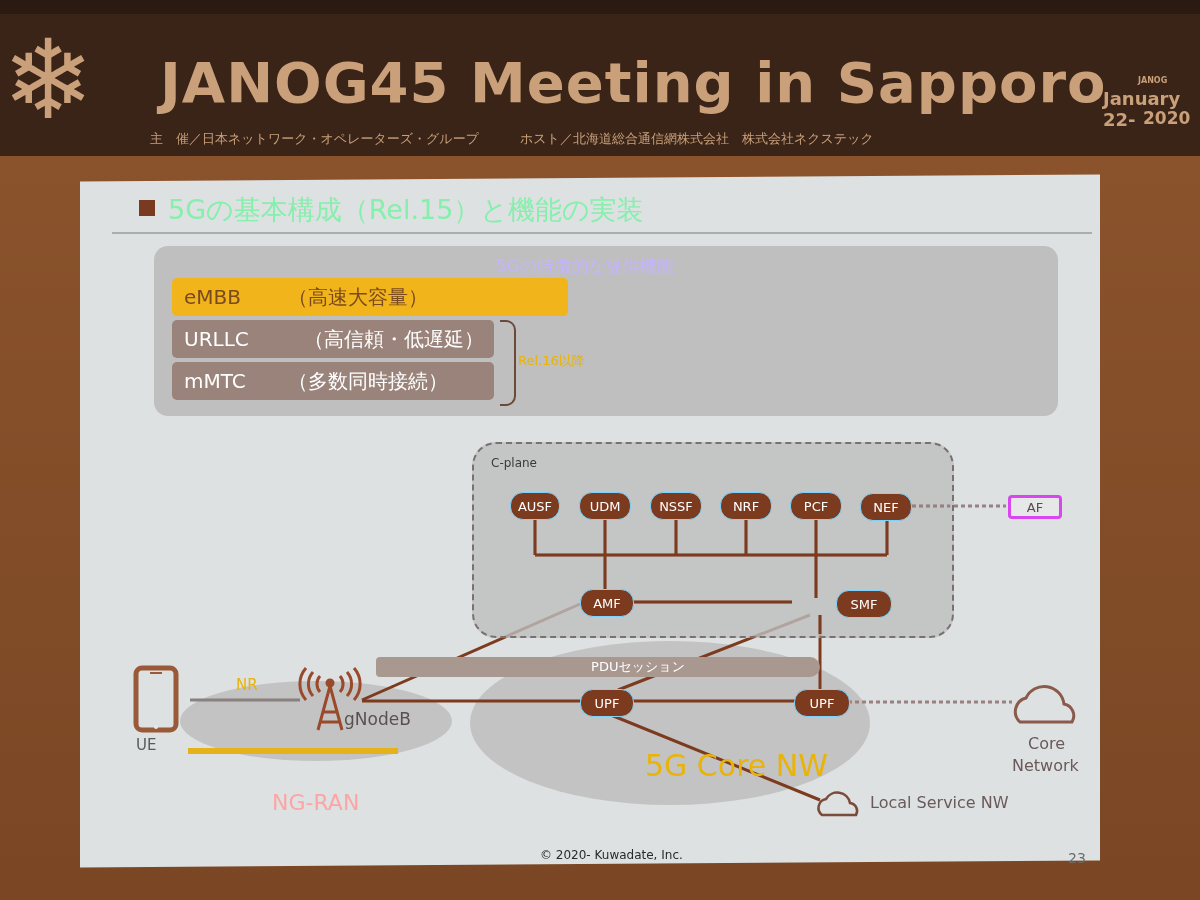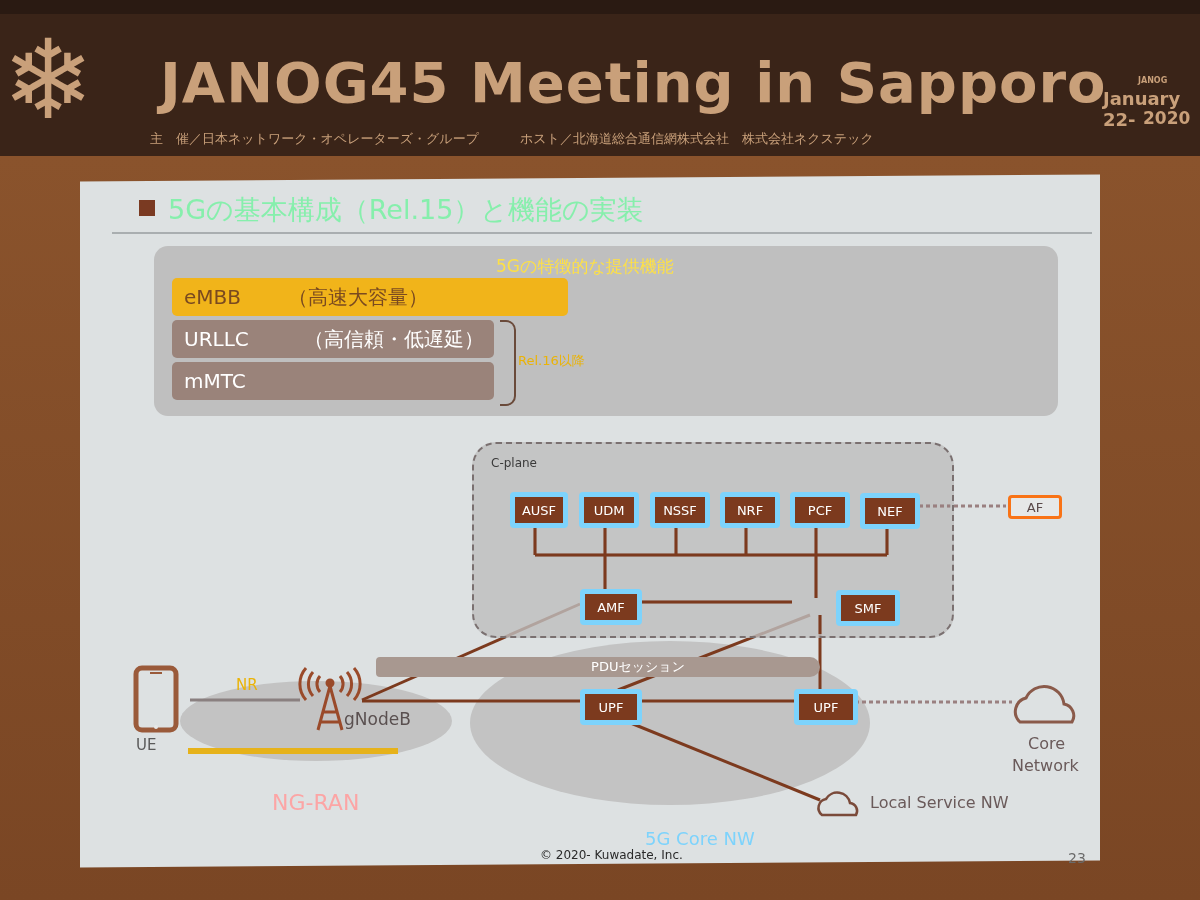--- a/index.html
+++ b/index.html
@@ -12,31 +12,31 @@
   .banner-date1{position:absolute;left:1103px;top:88px;font-size:18px;font-weight:bold;color:#c9a07a;}
   .banner-date2{position:absolute;left:1143px;top:108px;font-size:17px;font-weight:bold;color:#c9a07a;}
   .janog-logo-text{position:absolute;left:1138px;top:76px;font-size:8px;color:#c9a07a;font-weight:bold;}
   .snowflake{position:absolute;left:2px;top:25px;font-size:110px;line-height:110px;color:#c9a07a;}
   .wall{position:absolute;left:0;top:156px;width:1200px;height:744px;background:linear-gradient(#8a532c,#7a4624);}
   .slide{position:absolute;left:80px;top:178px;width:1020px;height:686px;background:#dde1e2;transform:skewY(-0.4deg);}
   .slide-title{position:absolute;left:138px;top:192px;font-size:27px;color:#86efac;white-space:nowrap;}
   .title-square{position:absolute;left:139px;top:200px;width:16px;height:16px;background:#7a3a22;}
   .title-rule{position:absolute;left:112px;top:232px;width:980px;height:2px;background:#a9aeb0;}
   .feature-panel{position:absolute;left:154px;top:246px;width:904px;height:170px;background:#bfbfbf;border-radius:14px;}
-  .panel-title{position:absolute;left:496px;top:255px;font-size:17px;color:#fde047;}
+  .panel-title{position:absolute;left:496px;top:255px;font-size:17px;color:#c4b5fd;}
   .bar{position:absolute;border-radius:5px;color:#ffffff;font-size:20px;display:flex;align-items:center;padding-left:12px;box-sizing:border-box;}
   .bar.yellow{left:172px;top:278px;width:396px;height:38px;background:#f1b41a;color:#7a4a20;}
   .bar.brown{background:#9a837a;}
   .bar .b-name{width:104px;display:inline-block;}
   .brace{position:absolute;left:500px;top:320px;width:14px;height:82px;border:2px solid #6a4a3a;border-left:none;border-radius:0 10px 10px 0;}
   .rel-note{position:absolute;left:518px;top:352px;font-size:13px;color:#eab308;}
   .cplane{position:absolute;left:472px;top:442px;width:478px;height:192px;border:2px dashed #7a7070;border-radius:24px;background:#c6c6c6;}
   .cplane-label{position:absolute;left:491px;top:456px;font-size:12px;color:#3a3a3a;}
-  .nf{position:absolute;height:26px;background:#7c3a1e;color:#ffffff;font-size:13px;border-radius:4px;display:flex;align-items:center;justify-content:center;border:5px solid #7dd3fc;}
-  .af-box{position:absolute;left:1008px;top:495px;width:54px;height:24px;border:3px solid #f97316;border-radius:4px;background:#e6e8e8;color:#5a4a4a;font-size:13px;display:flex;align-items:center;justify-content:center;box-sizing:border-box;}
+  .nf{position:absolute;height:26px;background:#7c3a1e;color:#ffffff;font-size:13px;border-radius:13px;display:flex;align-items:center;justify-content:center;border:1px solid #7dd3fc;}
+  .af-box{position:absolute;left:1008px;top:495px;width:54px;height:24px;border:3px solid #d946ef;border-radius:4px;background:#e6e8e8;color:#5a4a4a;font-size:13px;display:flex;align-items:center;justify-content:center;box-sizing:border-box;}
   svg.diagram{position:absolute;left:0;top:0;}
   .label{position:absolute;color:#6a3a2a;white-space:nowrap;}
   .pdu{position:absolute;left:376px;top:657px;width:444px;height:20px;background:#a89890;border-radius:4px 10px 10px 4px;color:#ffffff;font-size:13px;text-align:center;line-height:20px;}
   .footer{position:absolute;left:540px;top:848px;font-size:12px;color:#2a2a2a;}
   .page-num{position:absolute;left:1068px;top:850px;font-size:14px;color:#6a6a6a;}
 </style>
 </head>
 <body>
 
 <div class="top-dark"></div>
@@ -63,20 +63,21 @@
 <div class="bar yellow">
   <span class="b-name">eMBB</span>
   <span>（高速大容量）</span>
 </div>
 <div class="bar brown" style="left:172px;top:320px;width:322px;height:38px;gap:16px;">
   <span class="b-name">URLLC</span>
   <span>（高信頼・低遅延）</span>
 </div>
 <div class="bar brown" style="left:172px;top:362px;width:322px;height:38px;">
   <span class="b-name">mMTC</span>
+  <span>（多数同時接続）</span>
 </div>
 <div class="brace"></div>
 <div class="rel-note">Rel.16以降</div>
 
 <svg class="diagram" width="1200" height="900">
   <ellipse cx="316" cy="721" rx="136" ry="40" fill="#c3c3c3"></ellipse>
   <ellipse cx="670" cy="723" rx="200" ry="82" fill="#c3c3c3"></ellipse>
 
   <g stroke="#7c3a1e" stroke-width="3" fill="none">
     <line x1="535" y1="518" x2="535" y2="555"></line>
@@ -155,19 +156,19 @@
 
 <div class="pdu"><span style="position:relative;left:40px">PDUセッション</span></div>
 
 <div class="nf" style="left:580px;top:689px;width:52px;">UPF</div>
 <div class="nf" style="left:794px;top:689px;width:54px;">UPF</div>
 
 <div class="label" style="left:236px;top:676px;font-size:15px;color:#eab308;">NR</div>
 <div class="label" style="left:136px;top:736px;font-size:15px;color:#5a5a5a;">UE</div>
 <div class="label" style="left:344px;top:709px;font-size:17px;color:#5a5050;">gNodeB</div>
 <div class="label" style="left:272px;top:790px;font-size:22px;color:#fca5a5;">NG-RAN</div>
-<div class="label" style="left:645px;top:828px;font-size:18px;color:#7dd3fc;">5G Core NW</div>
+<div class="label" style="left:645px;top:748px;font-size:30px;color:#eab308;">5G Core NW</div>
 <div class="label" style="left:1028px;top:734px;font-size:16px;color:#6a5a5a;">Core</div>
 <div class="label" style="left:1012px;top:756px;font-size:16px;color:#6a5a5a;">Network</div>
 <div class="label" style="left:870px;top:793px;font-size:16px;color:#6a5a5a;">Local Service NW</div>
 
 <div class="footer">© 2020- Kuwadate, Inc.</div>
 <div class="page-num">23</div>
 
 </body></html>

